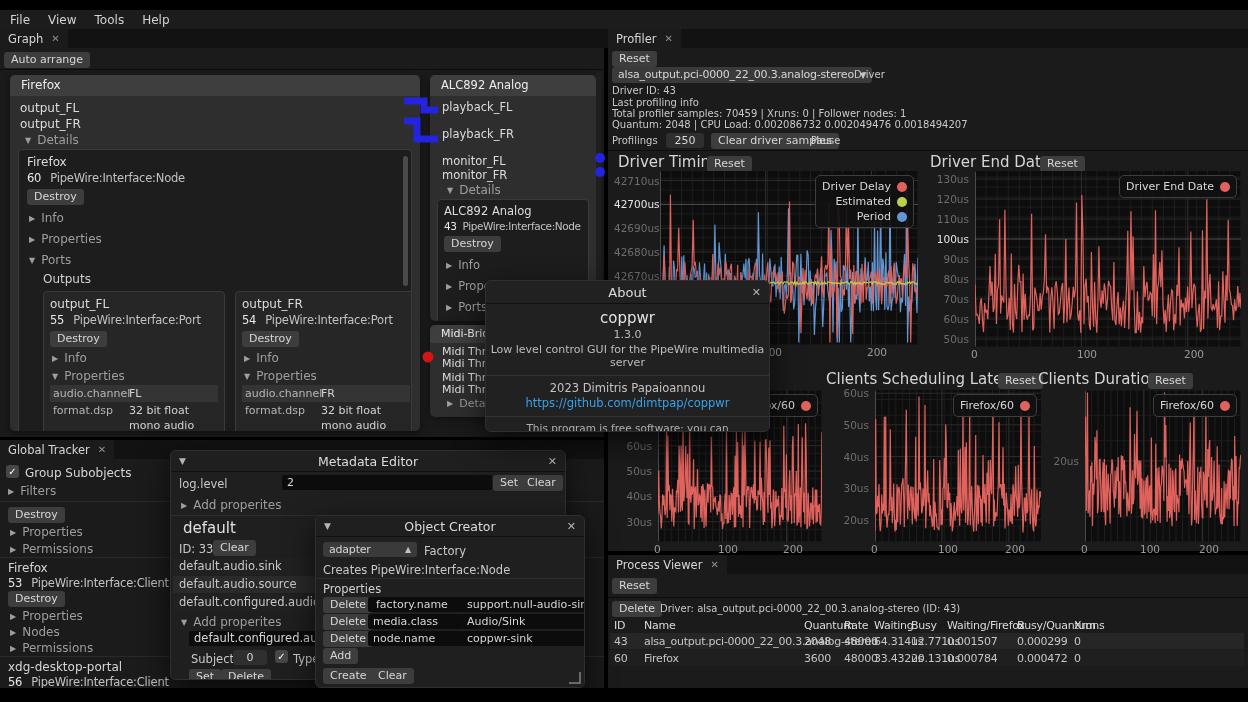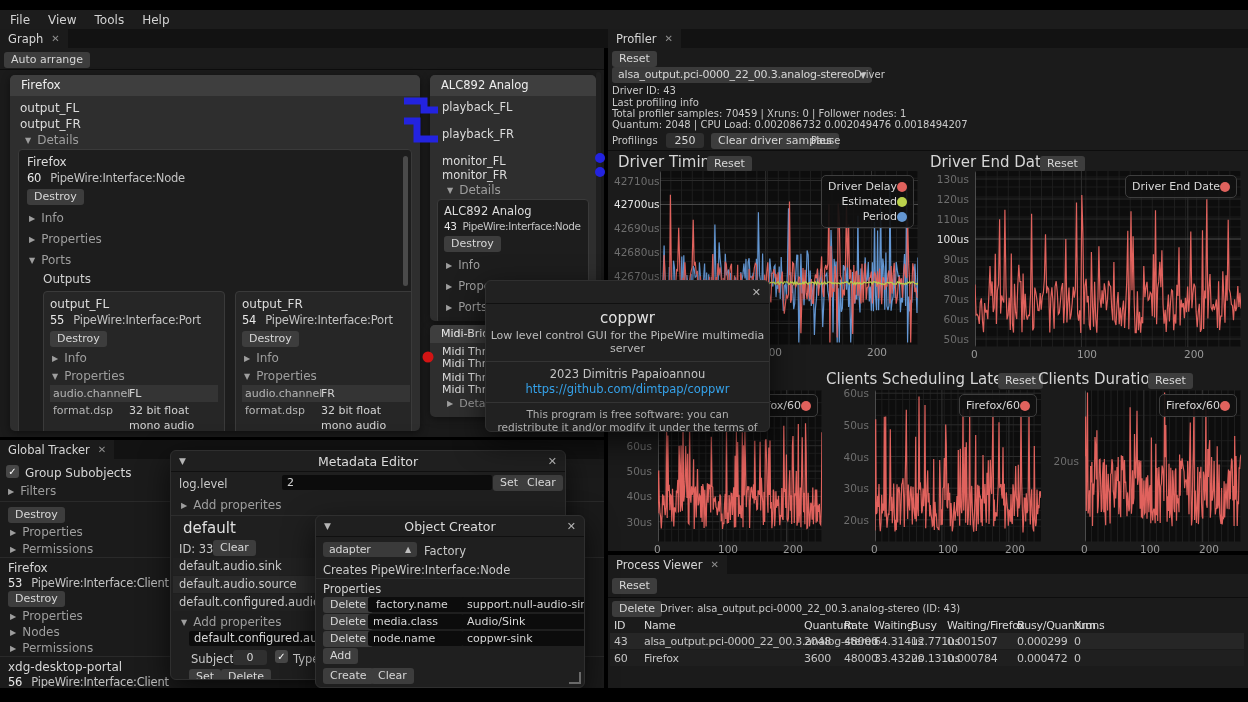--- a/index.html
+++ b/index.html
@@ -54,21 +54,21 @@
   .wtitle .wt{position:absolute;left:0;right:0;top:3px;text-align:center;font-size:12.5px;color:#dcdcdc;}
   .wtitle .wcol{position:absolute;left:8px;top:5px;font-size:9px;color:#b5b5b5;}
   .wtitle .wx{position:absolute;right:8px;top:4px;font-size:11px;color:#b5b5b5;}
   .chartw{position:absolute;}
   .ylab{position:absolute;left:0;text-align:right;font-size:10.5px;color:#6e6e6e;white-space:nowrap;}
   .ylab-strong{color:#e6e6e6;}
   .plot{position:absolute;top:0;background:#0d0d0d;border-radius:2px;overflow:hidden;}
   .plot svg{display:block;}
   .legend{position:absolute;top:4px;right:4px;background:rgba(17,17,17,.93);border:1px solid #3e3e3e;
           border-radius:5px;padding:3px 6px;}
-  .lrow{display:flex;justify-content:flex-end;align-items:center;font-size:11px;
+  .lrow{display:flex;justify-content:flex-end;align-items:center;gap:6px;font-size:11px;
         color:#d8d8d8;line-height:15px;white-space:nowrap;}
   .lrow i{width:10px;height:10px;border-radius:50%;display:inline-block;}
   .xrow{position:absolute;height:14px;}
   .xrow span{position:absolute;top:1px;font-size:10.5px;color:#9a9a9a;}
   .ctitle{position:absolute;font-size:15px;color:#d6d6d6;white-space:nowrap;}
   .pc{position:absolute;font-size:11px;color:#c6c6c6;letter-spacing:-0.25px;white-space:nowrap;}
   .pch{color:#dadada;}
   .stripe{position:absolute;left:2px;width:634px;height:16px;}
   .wires{position:absolute;left:0;top:0;z-index:6;pointer-events:none;}
   .link{color:#35a2ea;}
@@ -806,24 +806,26 @@
     <div class="fld" style="left:52px;top:115px;width:85px;">node.name</div>
     <div class="fld" style="left:146px;top:115px;width:115px;">coppwr-sink</div>
     <div class="btn" style="left:7px;top:132px;">Add</div>
     <div class="btn" style="left:7px;top:152px;">Create</div>
     <div class="btn" style="left:55px;top:152px;">Clear</div>
     <div class="rz"></div>
   </div>
 
   <div class="win" style="left:485px;top:280px;width:285px;height:152px;z-index:30;background:#212121;">
     <div class="wtitle" style="height:22px;">
+      <span class="wt" style="top:4px;font-size:13px;">About</span>
       <span class="wx" style="top:5px;">✕</span>
     </div>
     <div style="text-align:center;">
       <div style="margin-top:5px;font-size:15px;color:#e4e4e4;">coppwr</div>
+      <div style="margin-top:1px;font-size:11px;color:#bcbcbc;">1.3.0</div>
       <div style="margin-top:2px;font-size:11px;color:#bcbcbc;">Low level control GUI for the PipeWire multimedia server</div>
       <div class="sep" style="position:static;margin-top:6px;background:#343434;"></div>
       <div style="margin-top:5px;font-size:11.5px;color:#c4c4c4;">2023 Dimitris Papaioannou</div>
       <div class="link" style="margin-top:1px;font-size:11.5px;">https://github.com/dimtpap/coppwr</div>
       <div class="sep" style="position:static;margin-top:6px;background:#343434;"></div>
       <div style="margin:5px 10px 0 10px;font-size:10.5px;line-height:13px;color:#b0b0b0;">This program is free software: you can redistribute it and/or modify it under the terms of the GNU General Public License version 3 as published by the Free Software Foundation.</div>
     </div>
   </div>
 
 </div>

